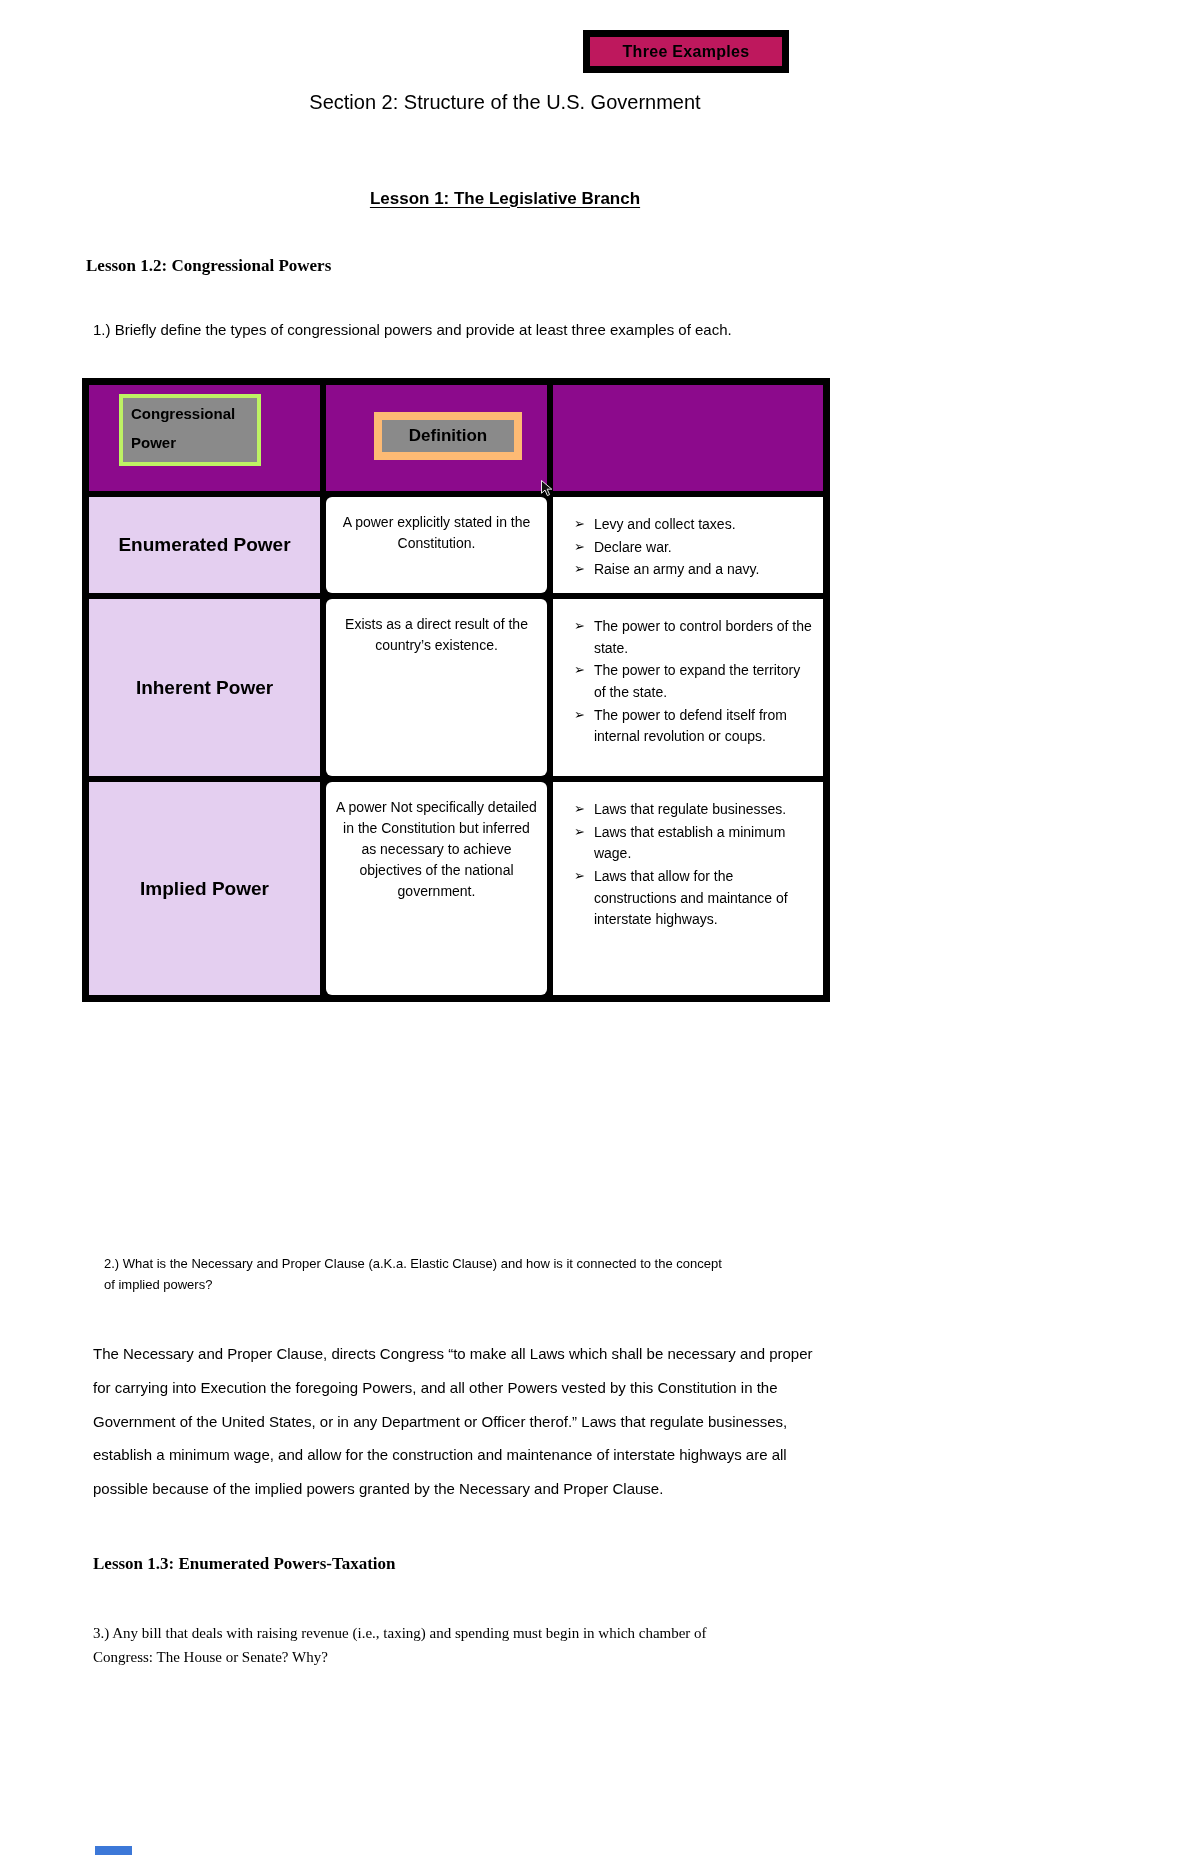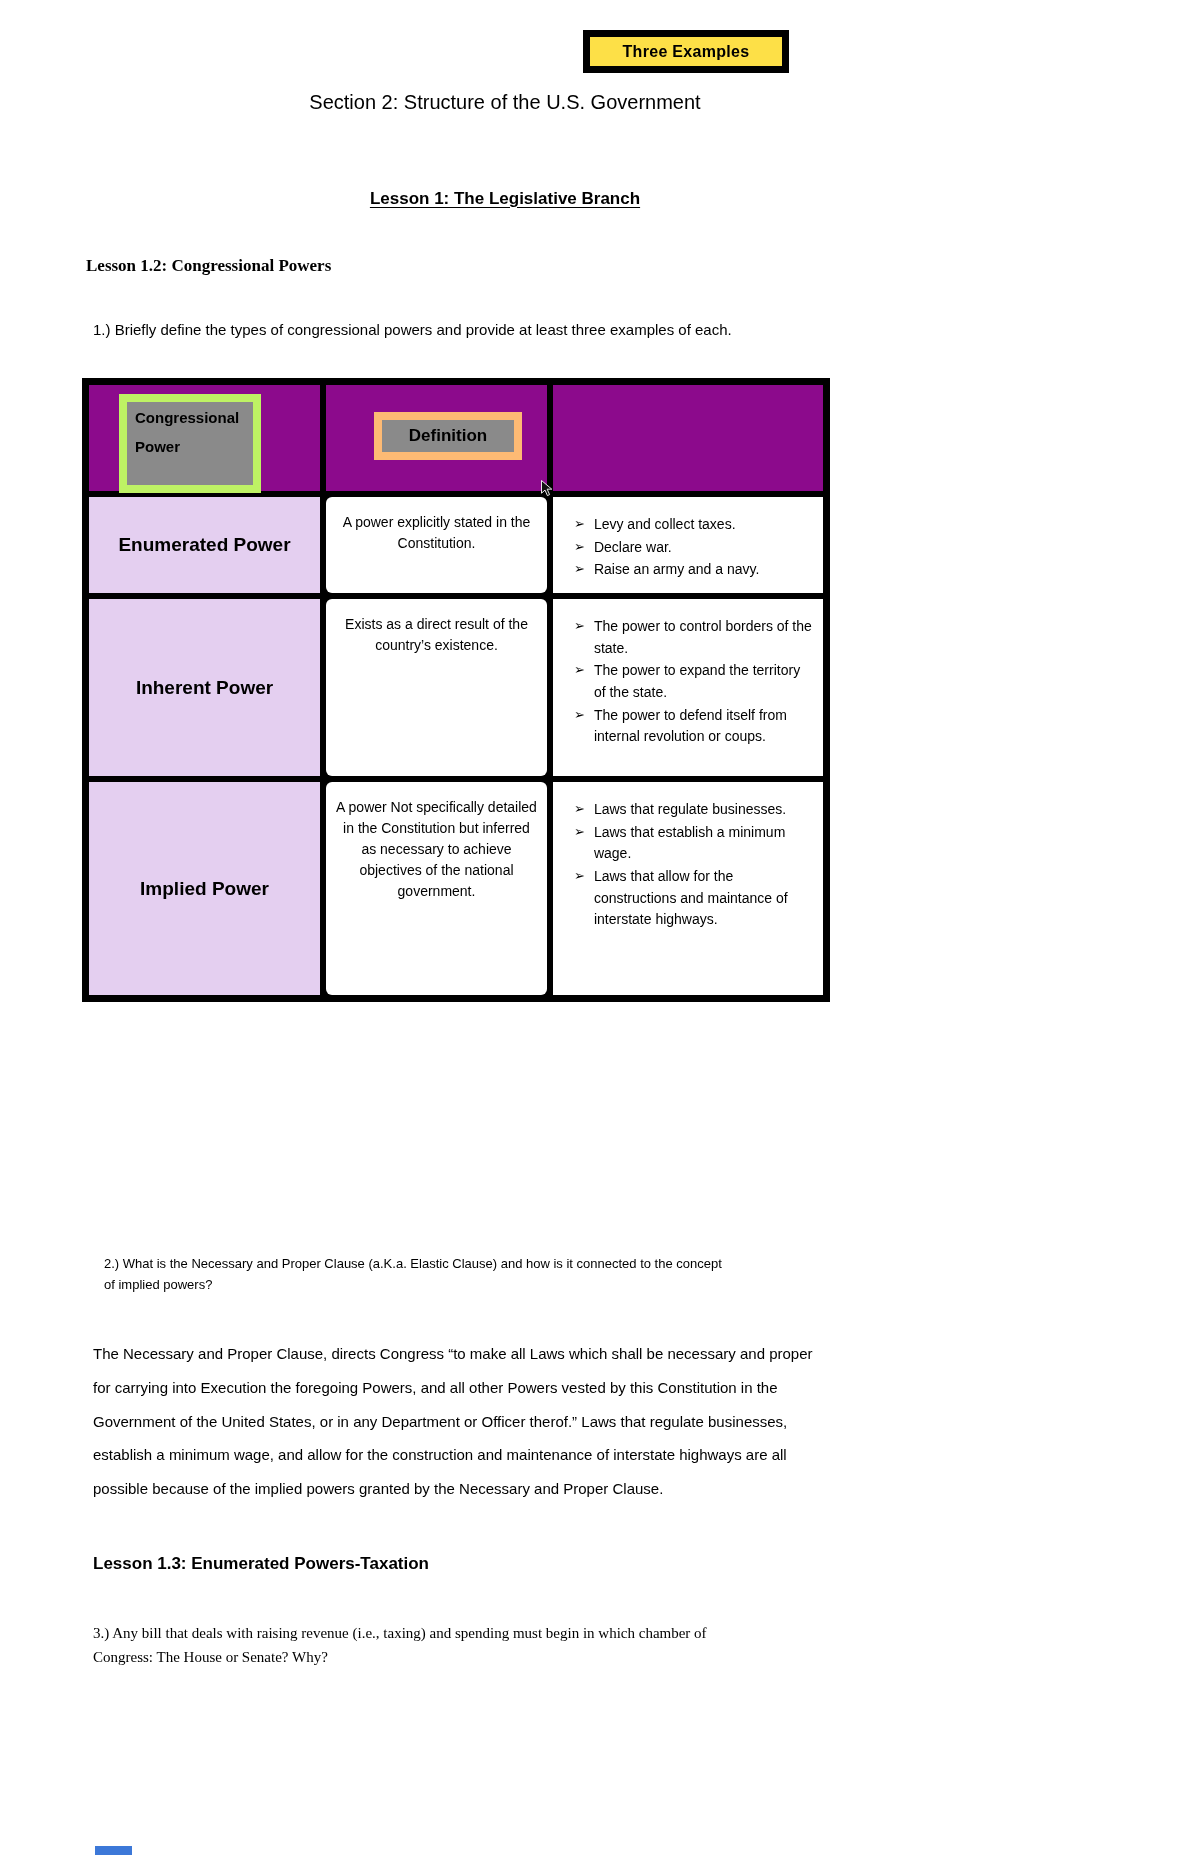--- a/index.html
+++ b/index.html
@@ -6,21 +6,21 @@
   .page {
     position:relative; width:1200px; height:1855px; margin:0 auto;
     background:#ffffff; color:#000;
     font-family:"Liberation Sans", sans-serif;
     overflow:hidden;
   }
 
   
   .float-label {
     position:absolute; left:583px; top:30px; width:206px; height:43px;
-    box-sizing:border-box; background:#fde047; border:7px solid #000;
+    box-sizing:border-box; background:#be185d; border:7px solid #000;
     display:flex; align-items:center; justify-content:center;
     font-weight:bold; font-size:16px; letter-spacing:.3px;text-align:center;
   }
 
   .doc-title {
     position:absolute; left:93px; top:91px; width:824px;
     text-align:center; font-size:20px; font-weight:normal;
   }
   .lesson1-heading {
     position:absolute; left:93px; top:189px; width:824px;
@@ -37,22 +37,22 @@
     position:absolute; left:82px; top:378px;
     background:#000; padding:7px;
     display:grid;
     grid-template-columns:231px 221px 270px;
     grid-template-rows:106px 96px 177px 213px;
     gap:6px;
   }
   .cell { box-sizing:border-box; }
   .hdr { background:#8c0a8c; position:relative; }
   .congress-box {
-    position:absolute; left:30px; top:9px; width:142px; height:99px;
-    box-sizing:border-box; background:#8a8a8a; border:8px solid #bef264;
+    position:absolute; left:30px; top:9px; width:142px; height:72px;
+    box-sizing:border-box; background:#8a8a8a; border:4px solid #bef264;
     font-weight:bold; font-size:15px; line-height:1.95; padding:1px 8px;
   }
   .def-box {
     position:absolute; left:48px; top:27px; width:148px; height:48px;
     box-sizing:border-box; background:#8a8a8a; border:8px solid #fdba74;
     display:flex; align-items:center; justify-content:center;
     font-weight:bold; font-size:17px;
   }
   .power-cell {
     background:#e4cff0; display:flex; align-items:center; justify-content:center;
@@ -66,21 +66,21 @@
   .ex-item { display:flex; gap:9px; line-height:1.55; margin-bottom:1px; }
   .ex-bullet { flex:0 0 auto; font-size:13px; }
   .ex-text { flex:1 1 auto; }
 
   
   .cursor { position:absolute; left:540px; top:480px; width:14px; height:17px; }
 
   
   .q2 { position:absolute; left:104px; top:1253px; font-size:13px; line-height:1.65; }
   .answer2 { position:absolute; left:93px; top:1337px; font-size:15px; line-height:2.25; }
-  .lesson13-heading { position:absolute; left:93px; top:1554px; font-size:17px; font-weight:bold; }
+  .lesson13-heading { position:absolute; left:93px; top:1554px; font-size:17px; font-weight:bold;font-family:Liberation Serif, serif; }
   .q3 { position:absolute; left:93px; top:1621px; font-size:15px; line-height:1.6;font-family:Liberation Serif, serif; }
 
   .page-break-bar {
     position:absolute; left:95px; top:1846px; width:37px; height:9px;
     background:#3c78d8;
   }
 </style>
 </head>
 <body>
 

